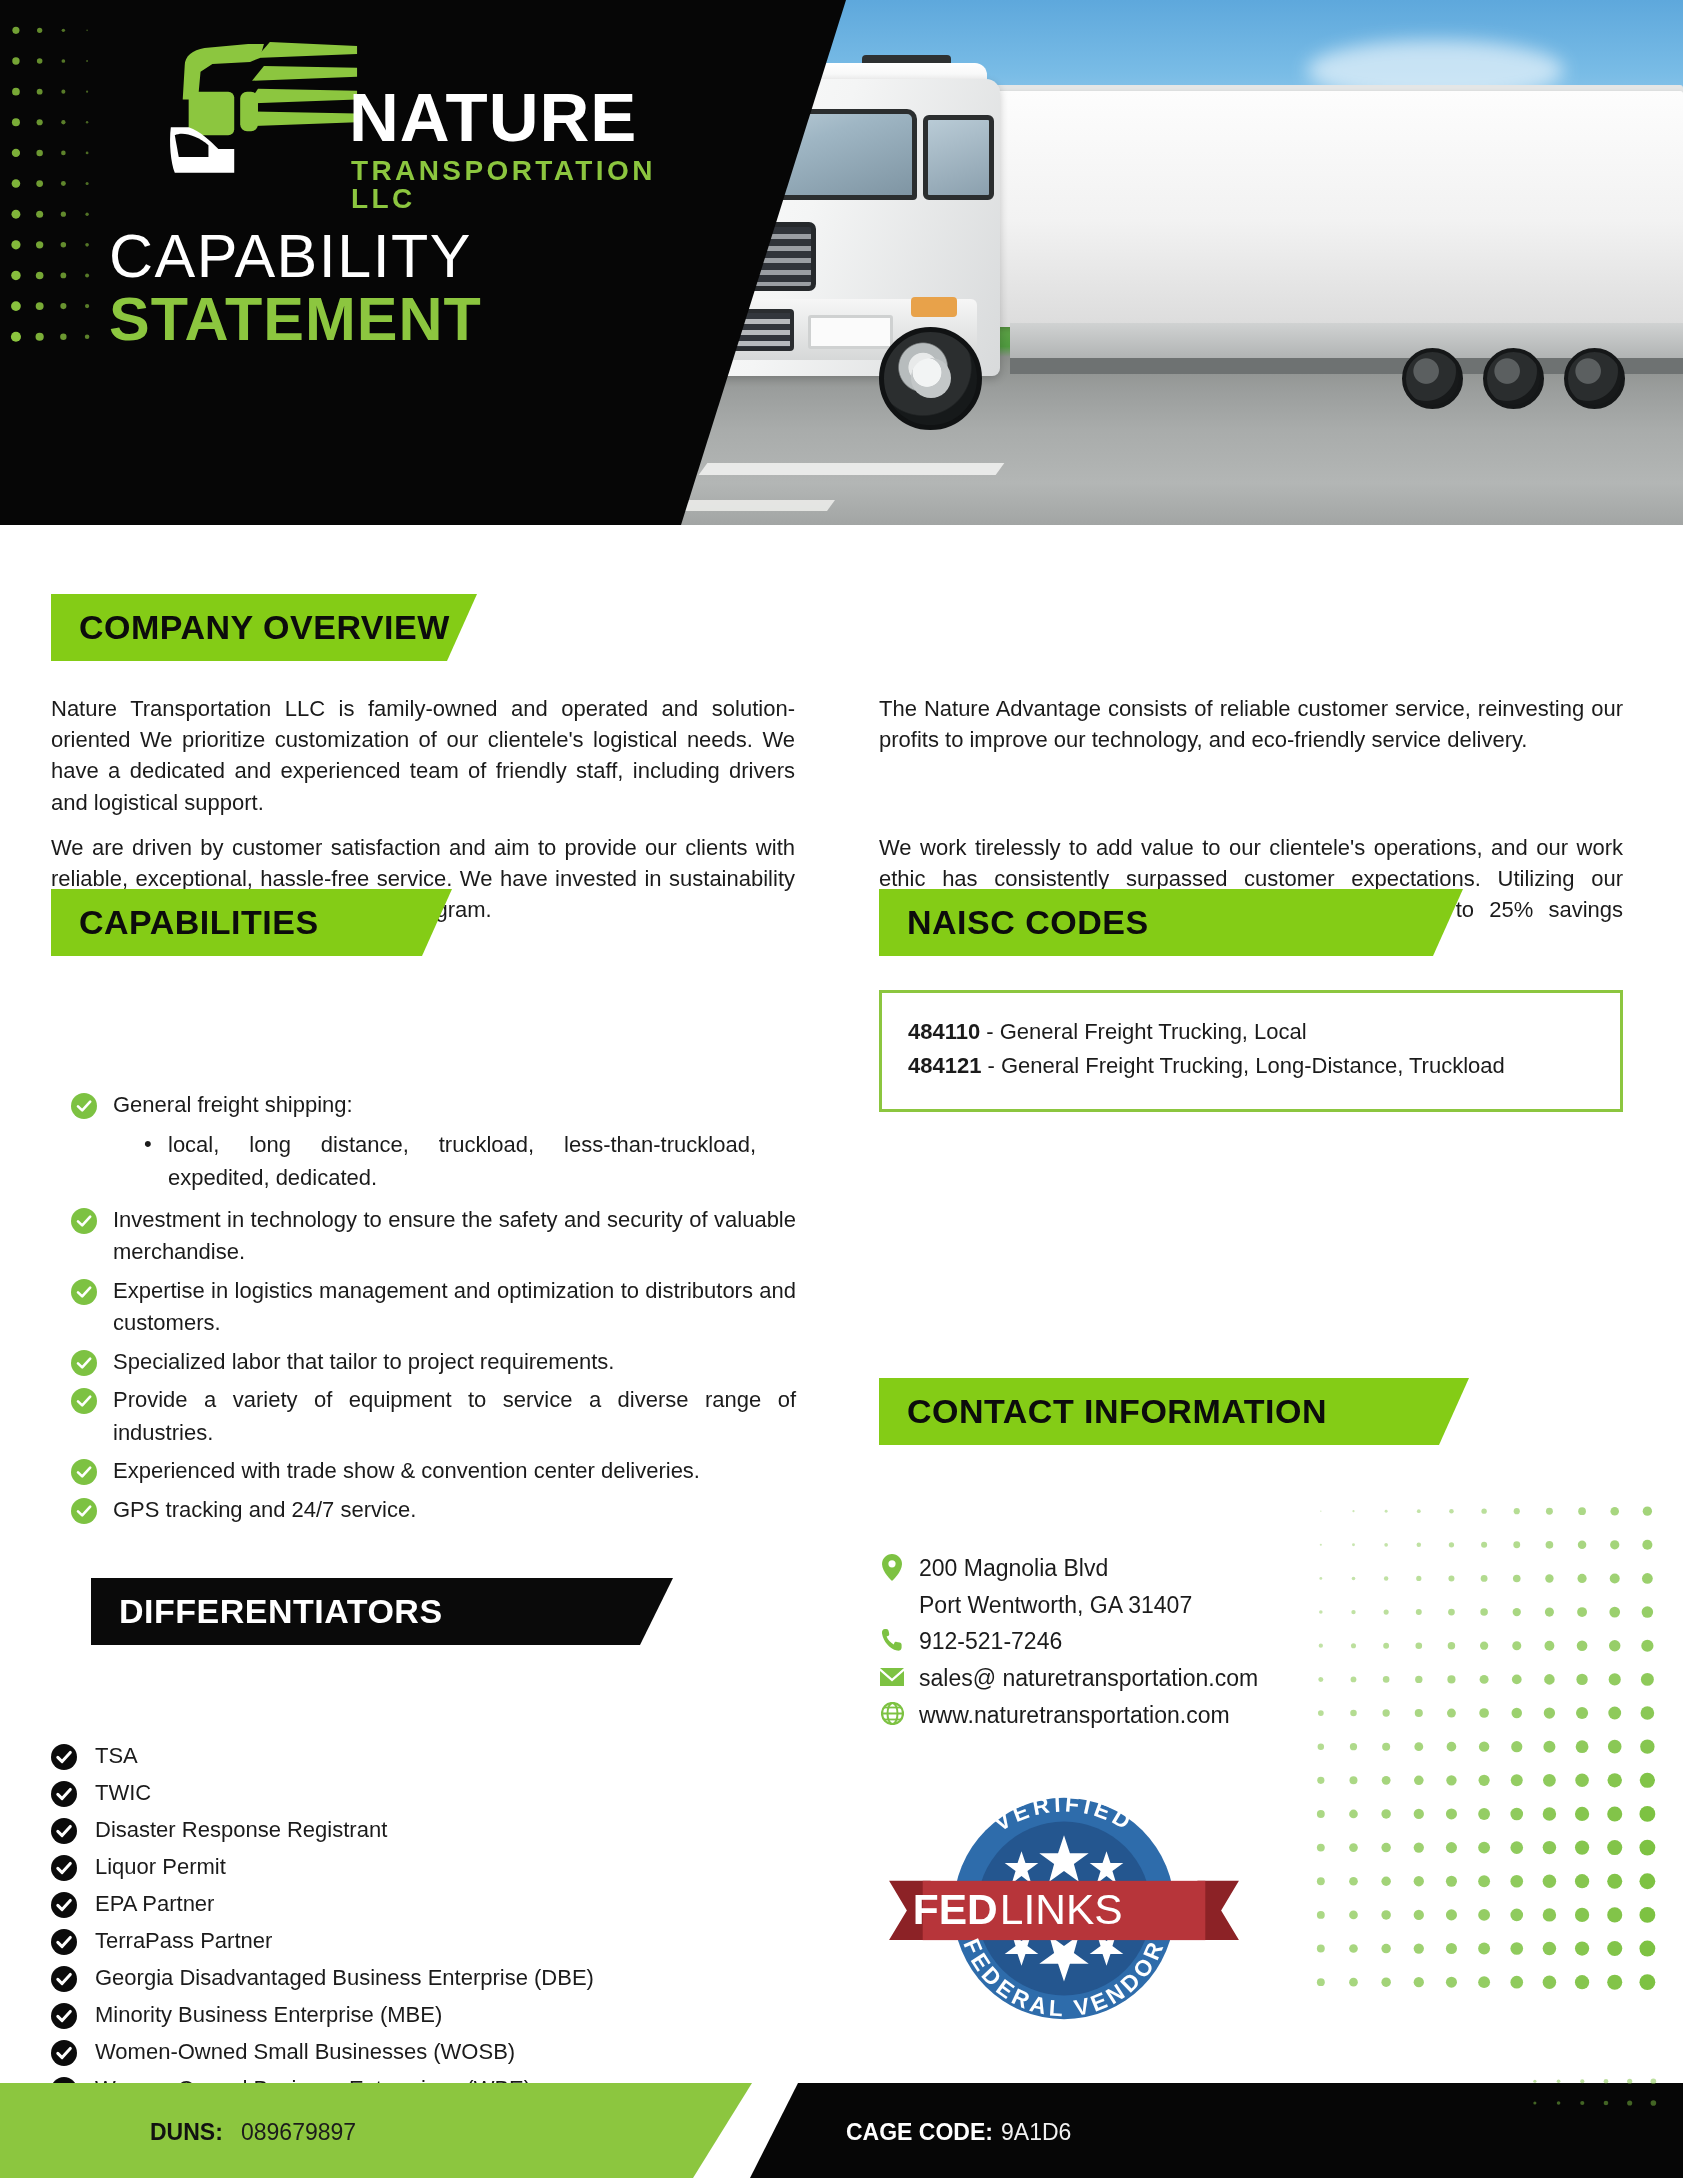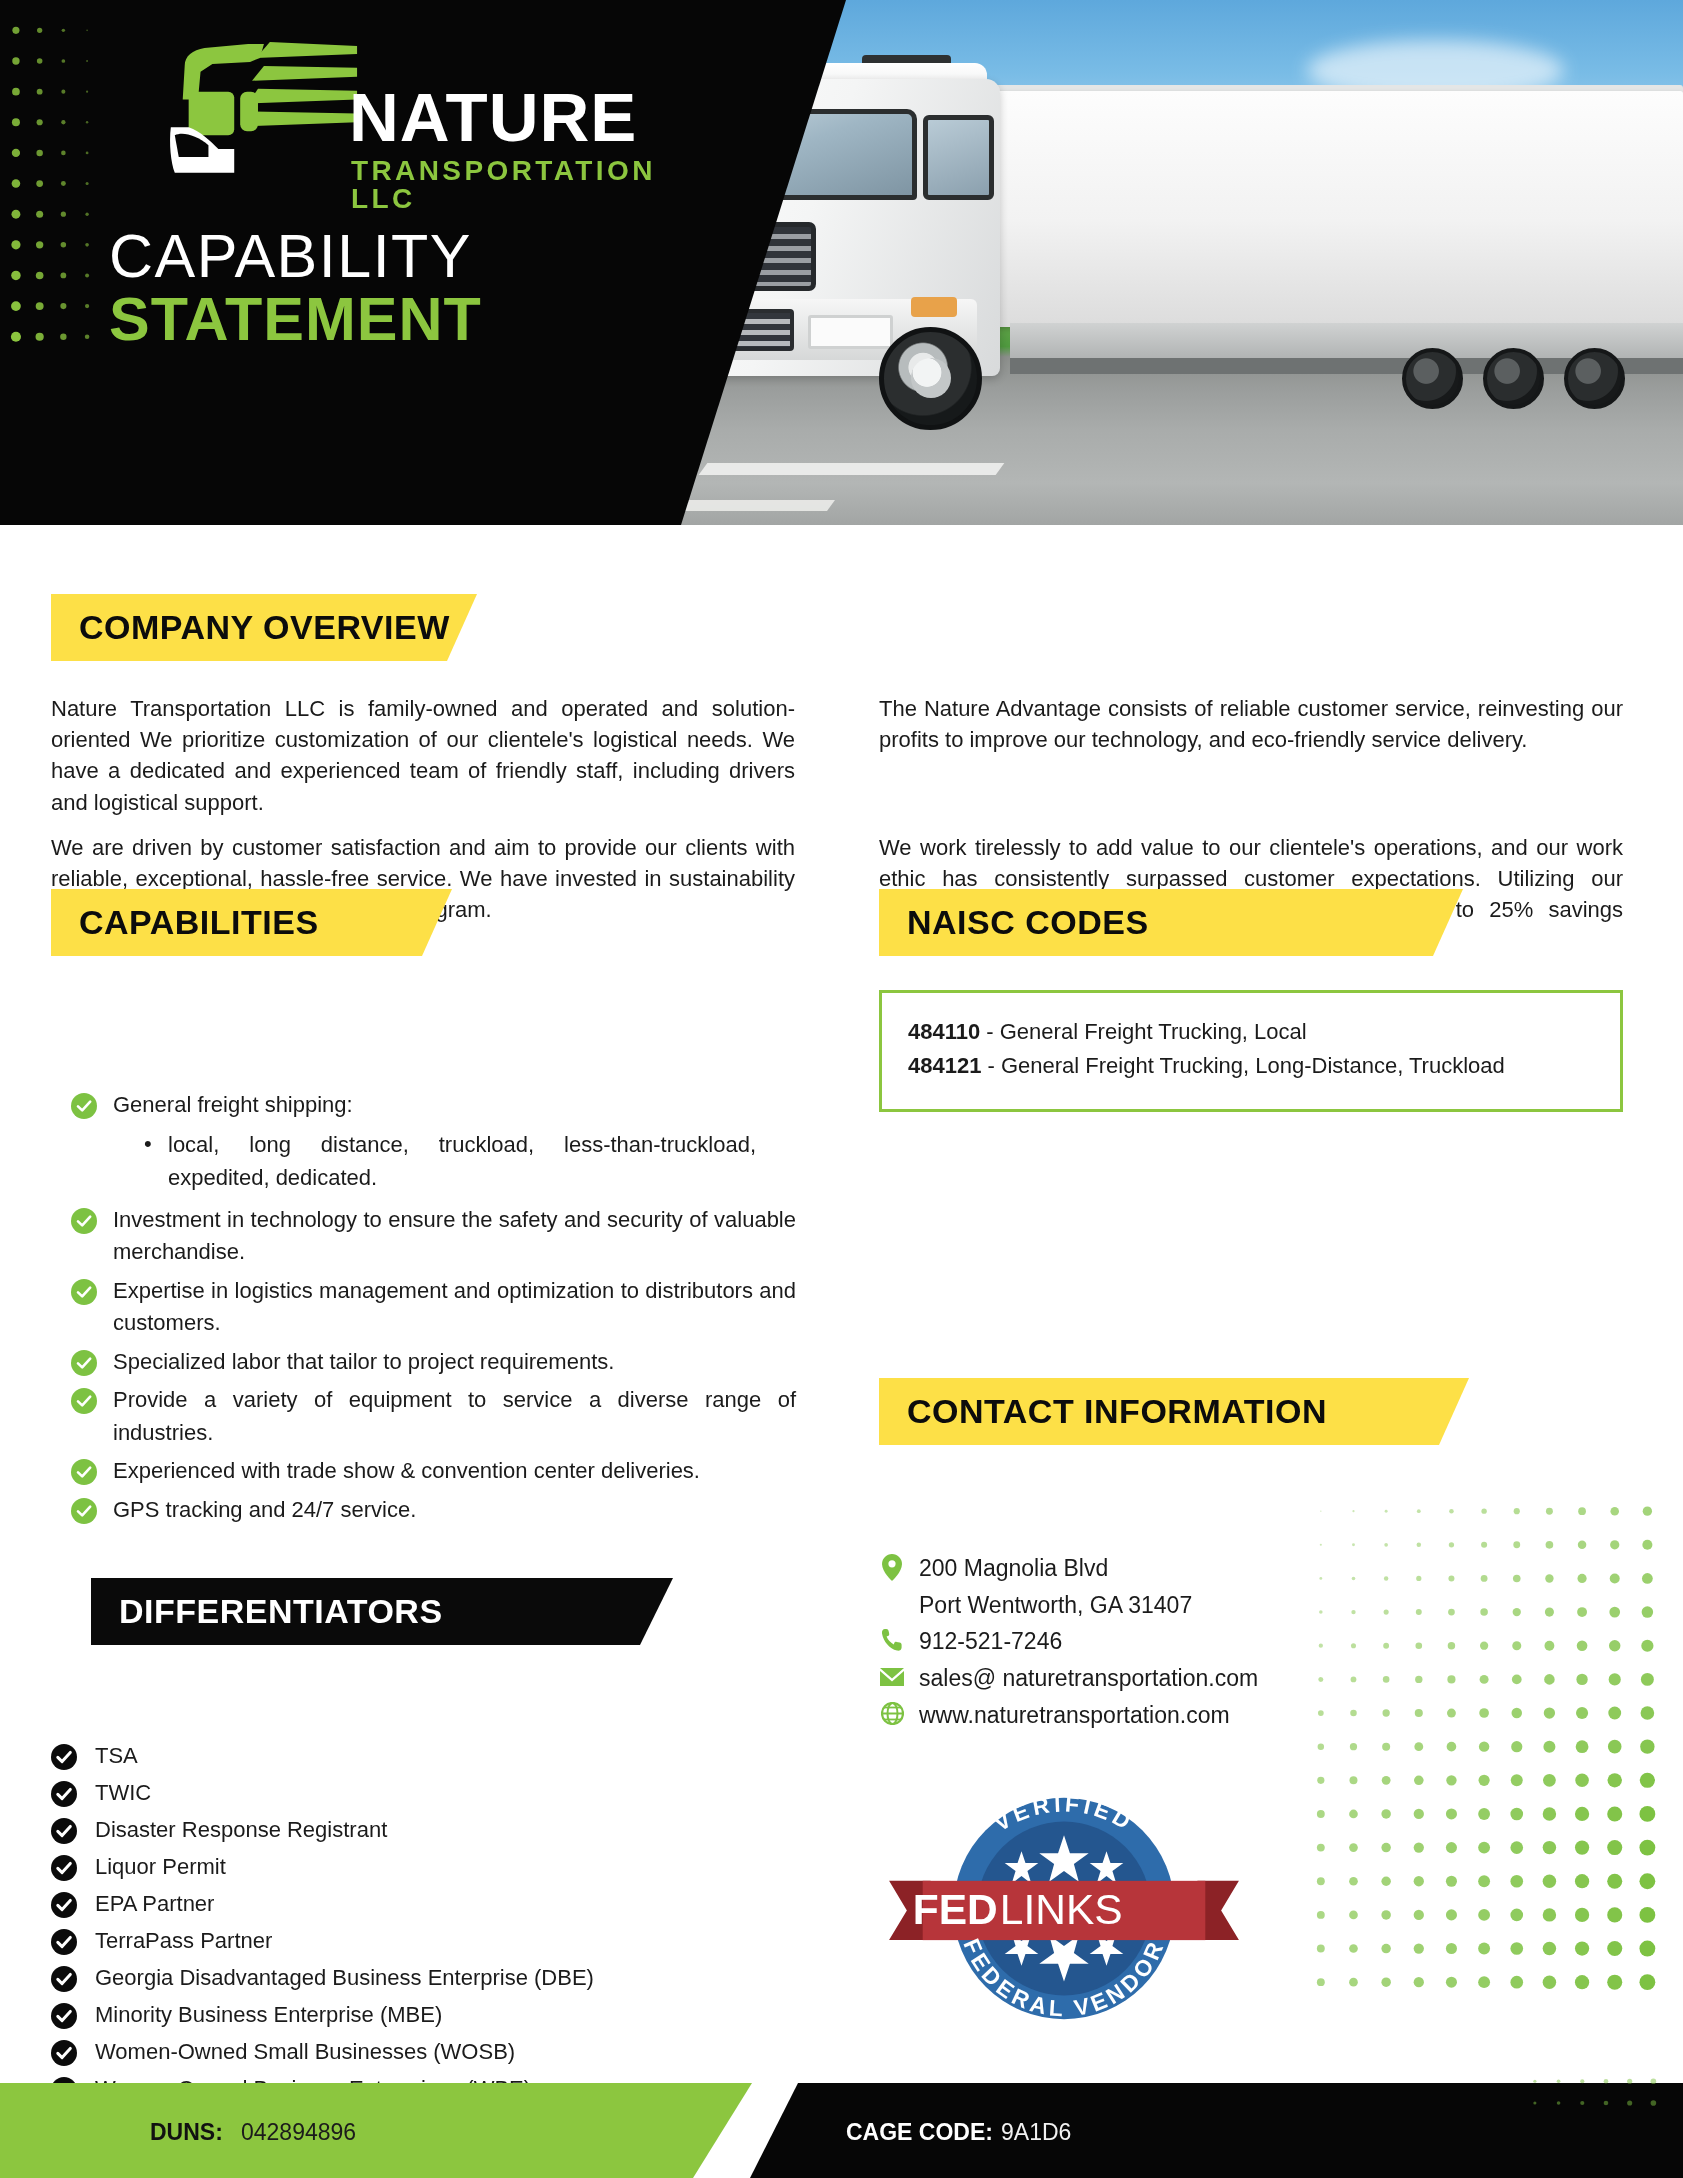--- a/index.html
+++ b/index.html
@@ -264,21 +264,21 @@
   }
 
   
   .banner {
     position: absolute;
     height: 67px;
     display: flex;
     align-items: center;
     padding-left: 28px;
   }
-  .banner.green { background: #fde047; }
+  .banner.green { background: #84cc16; }
   .banner.black { background: #0a0a0a; }
   .banner-label {
     font-size: 34px;
     font-weight: 700;
     letter-spacing: 0.5px;
   }
   .banner.green .banner-label { color: #0c0c0c; }
   .banner.black .banner-label { color: #ffffff; }
 
   #banner-overview   { left: 51px;  top: 594px;  width: 426px;
@@ -1003,18 +1003,18 @@
       <circle cx="130" cy="6" r="2.85" fill="#7dc242" opacity="0.5"></circle>
       <circle cx="10" cy="28" r="1.6" fill="#7dc242" opacity="0.5"></circle>
       <circle cx="34" cy="28" r="1.85" fill="#7dc242" opacity="0.5"></circle>
       <circle cx="58" cy="28" r="2.1" fill="#7dc242" opacity="0.5"></circle>
       <circle cx="82" cy="28" r="2.35" fill="#7dc242" opacity="0.5"></circle>
       <circle cx="106" cy="28" r="2.6" fill="#7dc242" opacity="0.5"></circle>
       <circle cx="130" cy="28" r="2.85" fill="#7dc242" opacity="0.5"></circle>
     </svg>
 
   <span class="foot-text" id="duns-label">DUNS:</span>
-  <span class="foot-text" id="duns-value">042894896</span>
+  <span class="foot-text" id="duns-value">089679897</span>
   <span class="foot-text" id="cage-label">CAGE CODE:</span>
   <span class="foot-text" id="cage-value">9A1D6</span>
 
 </div>
 
 
 </body></html>

